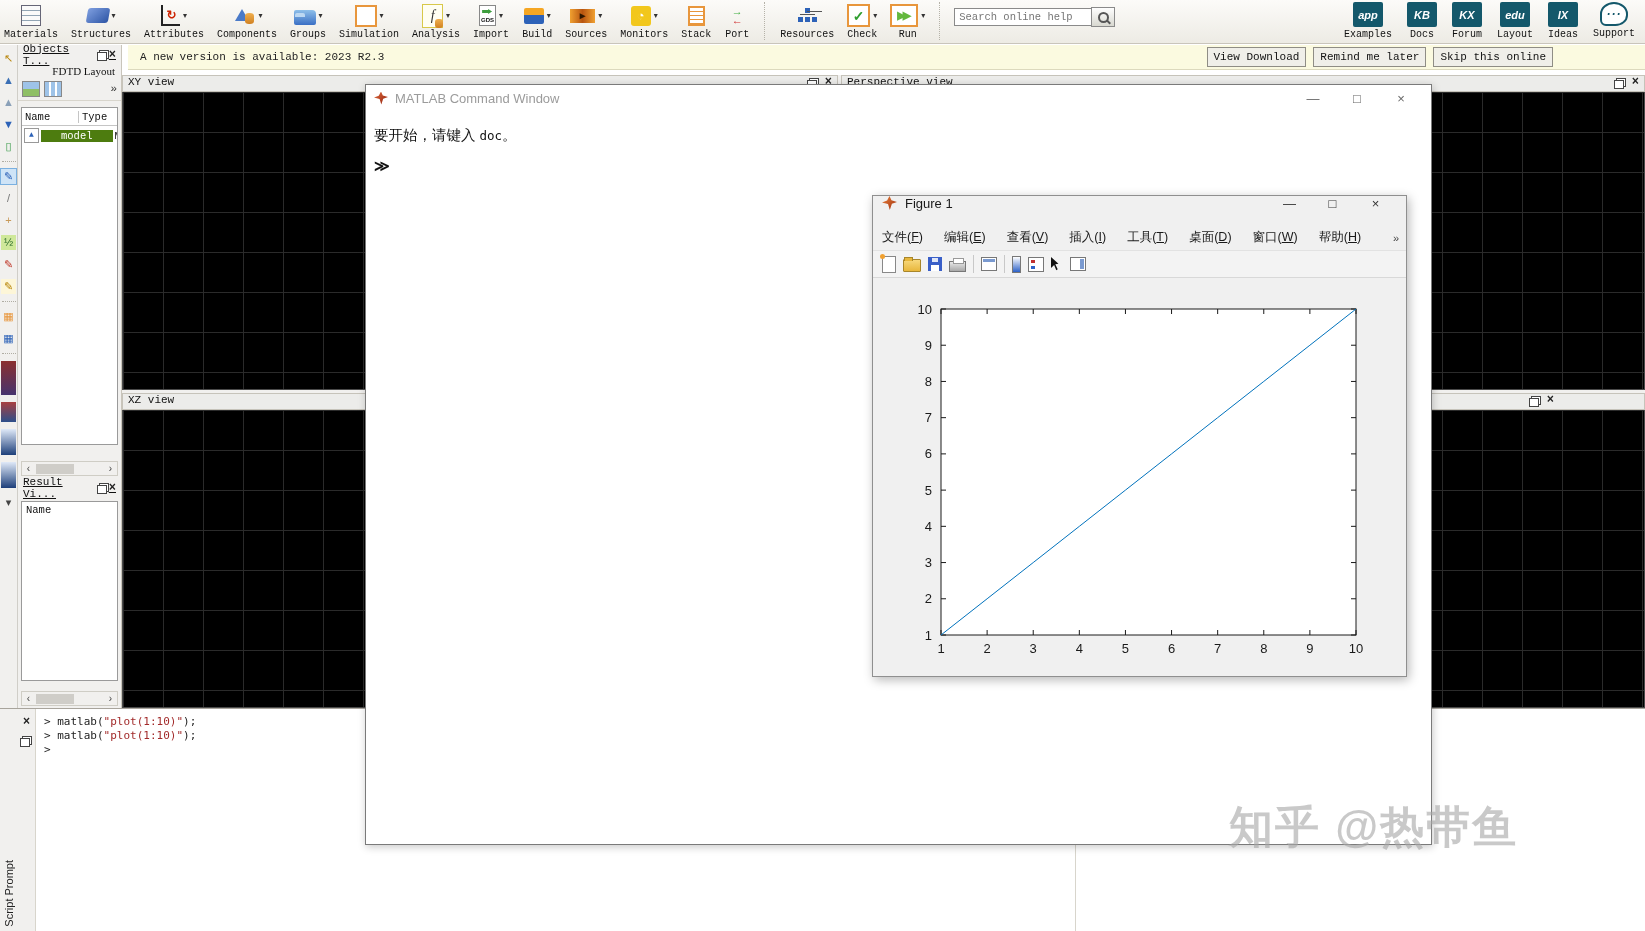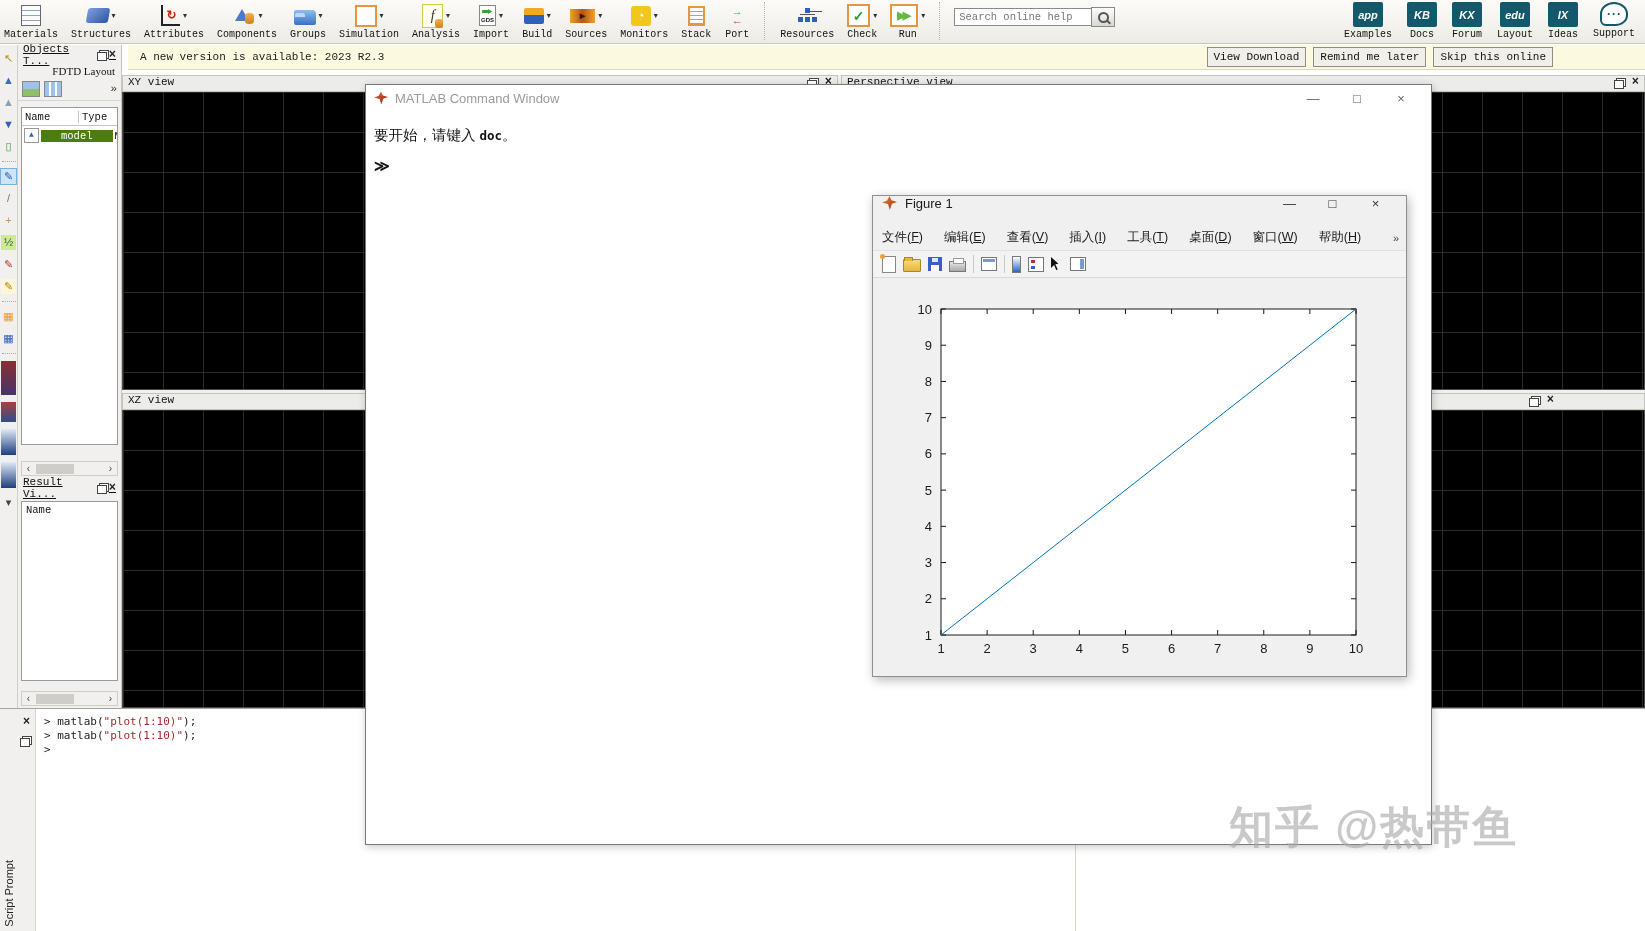--- a/index.html
+++ b/index.html
@@ -113,21 +113,21 @@
   .mwin{position:absolute;left:365px;top:84px;width:1067px;height:761px;background:#fff;border:1px solid #7a7a7a;
     box-shadow:1px 2px 8px rgba(0,0,0,.22);z-index:10;box-sizing:border-box;}
   .mtitle{height:26px;display:flex;align-items:center;padding:0 8px;gap:7px;background:#fff;}
   .mlogo{width:14px;height:13px;background:linear-gradient(135deg,#e06a3a,#8c1f0f);
     clip-path:polygon(50% 0,63% 30%,100% 42%,66% 55%,52% 100%,40% 58%,0 46%,34% 32%);flex:0 0 auto;}
   .mtitle-text{font-size:13px;color:#9b9b9b;}
   .mctrl{margin-left:auto;display:flex;}
   .mbtn{width:44px;text-align:center;font-size:13px;color:#666;cursor:default;}
   .mbody{padding:16px 0 0 8px;font-size:14.5px;color:#111;}
   .mline{line-height:17px;white-space:nowrap;}
-  .mcode{font-family:"DejaVu Sans Mono",monospace;font-weight:bold;font-size:12.5px;}
+  .mcode{font-family:"DejaVu Sans Mono",monospace;font-weight:normal;font-size:12.5px;}
   .mprompt{margin-top:13px;font-size:15px;font-weight:bold;}
   
   .fwin{position:absolute;left:872px;top:195px;width:535px;height:482px;background:#f0f0f0;border:1px solid #8f8f8f;
     box-shadow:2px 3px 10px rgba(0,0,0,.28);z-index:20;box-sizing:border-box;}
   .ftitle{height:29px;display:flex;align-items:flex-start;gap:8px;padding:0 9px;}
   .flogo{width:15px;height:14px;background:linear-gradient(135deg,#e8803a,#a03010);
     clip-path:polygon(50% 0,63% 30%,100% 42%,66% 55%,52% 100%,40% 58%,0 46%,34% 32%);flex:0 0 auto;}
   .ftitle-text{font-size:13px;color:#1a1a1a;}
   .fctrl{margin-left:auto;display:flex;}
   .fbtn{width:43px;text-align:center;font-size:13px;color:#333;cursor:default;}

